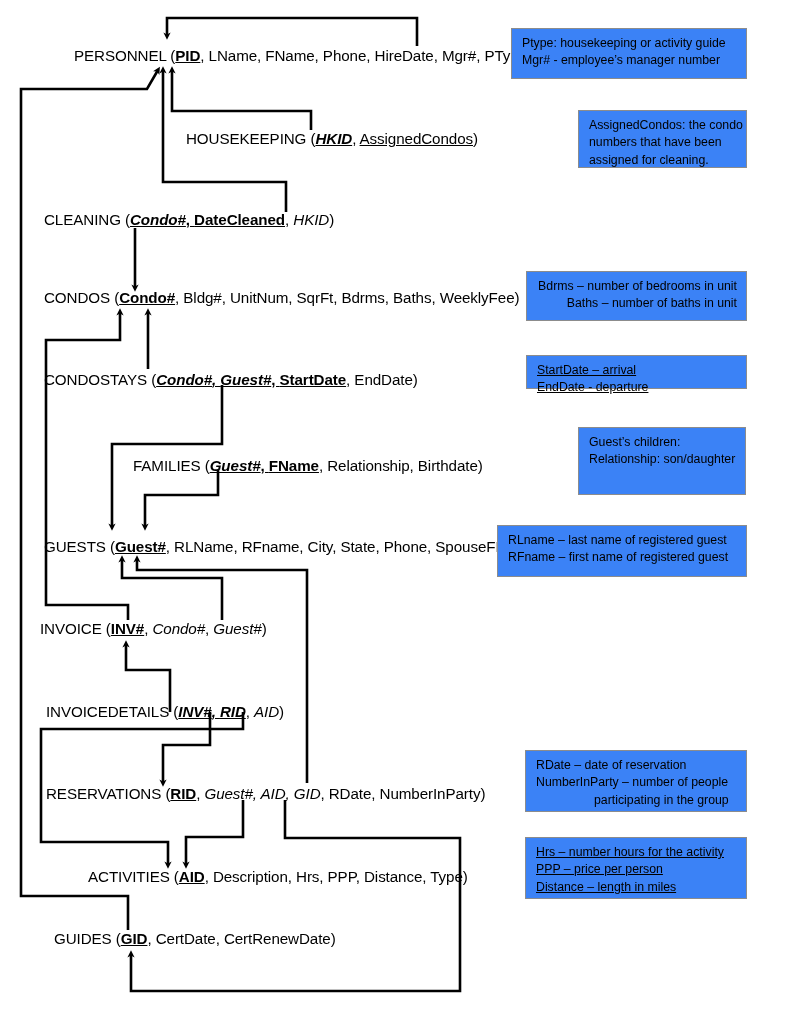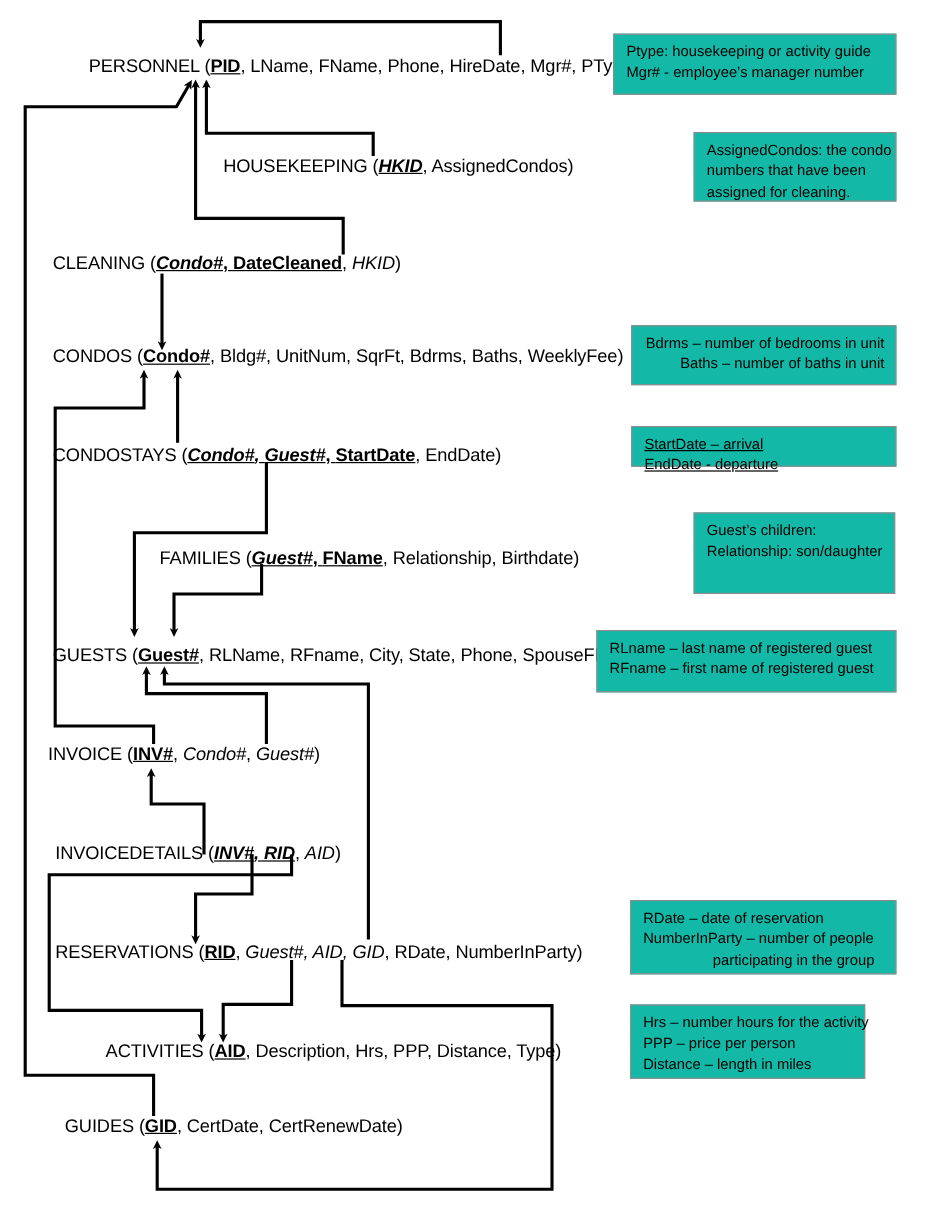--- a/index.html
+++ b/index.html
@@ -31,26 +31,26 @@
     white-space: nowrap;
     font-size: 15.2px;
     color: #000000;
     letter-spacing: -0.1px;
     line-height: 1;
   }
   .relation .rname { font-weight: normal; }
   .pk  { font-weight: bold; text-decoration: underline; margin-top: 32px; }
   .pkfk{ font-weight: bold; font-style: italic; text-decoration: underline; }
   .fk  { font-style: italic; }
-  .ul  { }
+  .ul  { text-decoration: underline; }
   .note {
     position: absolute;
     box-sizing: border-box;
     border: 1px solid #8c8c8c;
-    background: #14b8a6;
+    background: #3b82f6;
     font-size: 12.3px;
     color: #000000;
     line-height: 1.42;
     padding: 6px 9px 6px 10px;
   }
   .note .nline { white-space: pre; display: block; }
   .note .indent { padding-left: 58px; }
 </style>
 </head>
 <body>
@@ -177,19 +177,19 @@
     <span class="nline">RLname – last name of registered guest</span>
     <span class="nline">RFname – first name of registered guest</span>
   </div>
 
   <div class="note" style="left:525px; top:750px; width:222px; height:62px;">
     <span class="nline">RDate – date of reservation</span>
     <span class="nline">NumberInParty – number of people</span>
     <span class="nline indent">participating in the group</span>
   </div>
 
-  <div class="note" style="left:525px; top:837px; width:196px; height:62px;">
+  <div class="note" style="left:525px; top:837px; width:222px; height:62px;text-decoration:underline;">
     <span class="nline">Hrs – number hours for the activity</span>
     <span class="nline">PPP – price per person</span>
     <span class="nline">Distance – length in miles</span>
   </div>
 
 </div>
 
 </body></html>

